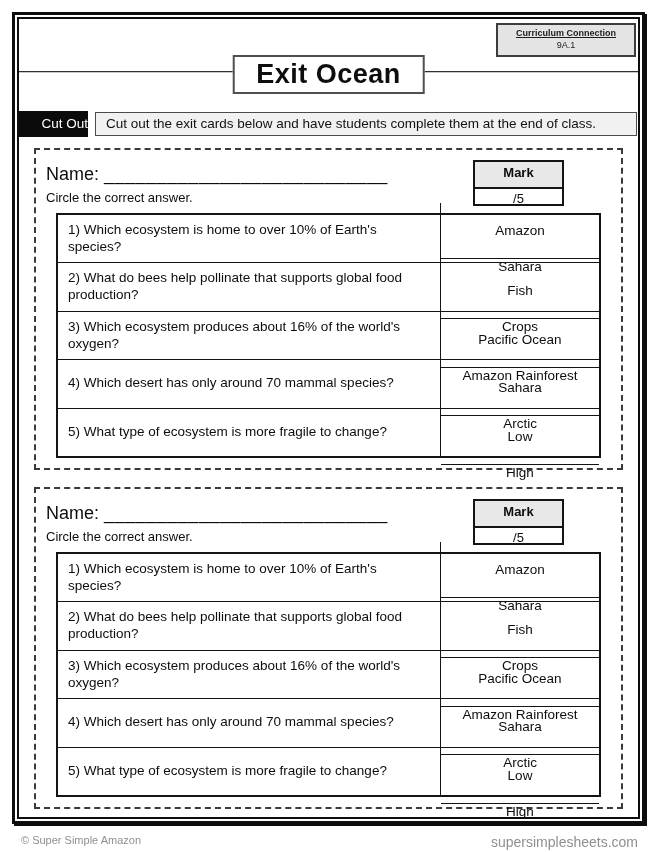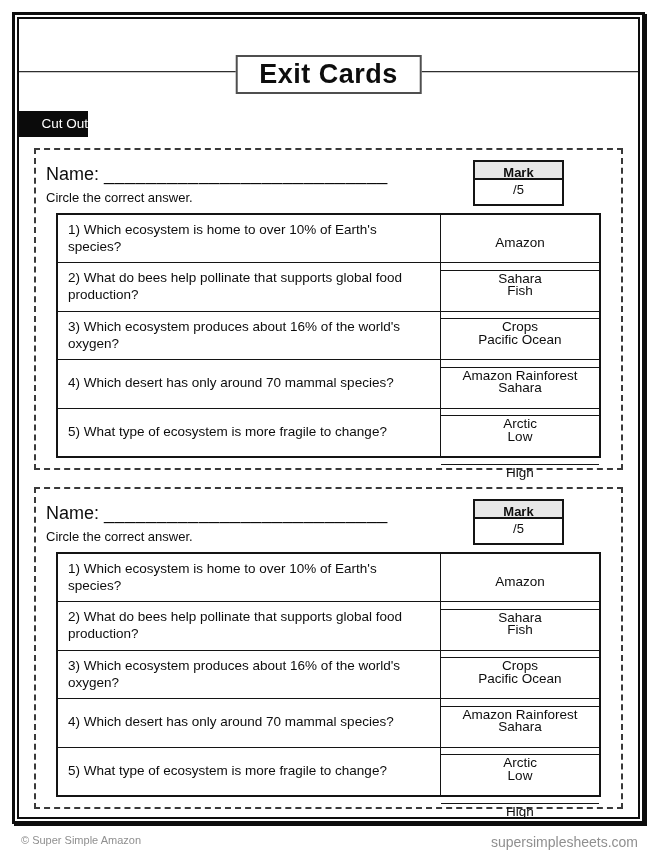--- a/index.html
+++ b/index.html
@@ -59,55 +59,60 @@
   .card-1 { top: 129px; }
   .card-2 { top: 468px; }
 
   .name-row { position: absolute; left: 10px; top: 14px; font-size: 18px; }
   .name-line { letter-spacing: .5px; }
 
   .mark-box {
     position: absolute; left: 437px; top: 10px; width: 91px; height: 46px;
     border: 2px solid #141414; text-align: center; background: #fff;
   }
-  .mark-header { height: 18px; line-height: 21px; background: #e8e8e8; border-bottom: 2px solid #141414; font-weight: bold; font-size: 13px; }
+  .mark-header { height: 27px; line-height: 21px; background: #e8e8e8; border-bottom: 2px solid #141414; font-weight: bold; font-size: 13px; }
   .mark-value  { height: 20px; line-height: 20px; font-size: 13px; }
 
   .directions { position: absolute; left: 10px; top: 40px; font-weight: normal; font-size: 13px; }
 
   .q-table {
     position: absolute; left: 20px; top: 63px; width: 545px; height: 245px;
     border: 2px solid #141414; display: flex; flex-direction: column;
   }
   .q-row { flex: 1; display: flex; border-top: 1.5px solid #141414; min-height: 0; }
-  .q-row:first-child { border-top: none; }
+  .q-row:first-child { border-top: none; align-items: center; }
   .q-cell {
     width: 382px; padding: 2px 12px 2px 10px;
     display: flex; align-items: center;
     font-size: 13.5px; line-height: 1.25;
   }
   .a-col { flex: 1; display: flex; flex-direction: column; border-left: 1.5px solid #141414; min-width: 0; }
   .a-cell { flex: 1; display: flex; align-items: center; justify-content: center; font-size: 13.5px; margin-top: 20px; }
   .a-cell + .a-cell { border-top: 1px solid #141414; }
 
   
   .footer-left  { position: absolute; left: 21px;  top: 834px; font-size: 11px; color: #8f8f8f; }
   .footer-right { position: absolute; right: 21px; top: 834px; font-size: 14px; color: #8f8f8f; }
 </style>
 </head>
 <body>
 
 <div class="page-outer">
   <div class="page-inner">
 
+    <div class="badge">
+      <span class="badge-title">Curriculum Connection</span>
+      <span class="badge-code">9A.1</span>
+    </div>
 
     <div class="title-rule"></div>
-    <div class="title-box">Exit Cards</div>
+    <div class="title-box">Exit Ocean</div>
 
     <div class="cutout-label">Cut Out</div>
+    <div class="cutout-bar">Cut out the exit cards below and have students complete them at the end of class.</div>
 
     <section class="card card-1">
       <div class="name-row">
         <span>Name:</span>
         <span class="name-line">___________________________</span>
       </div>
 
       <div class="mark-box">
         <div class="mark-header">Mark</div>
         <div class="mark-value">/5</div>

